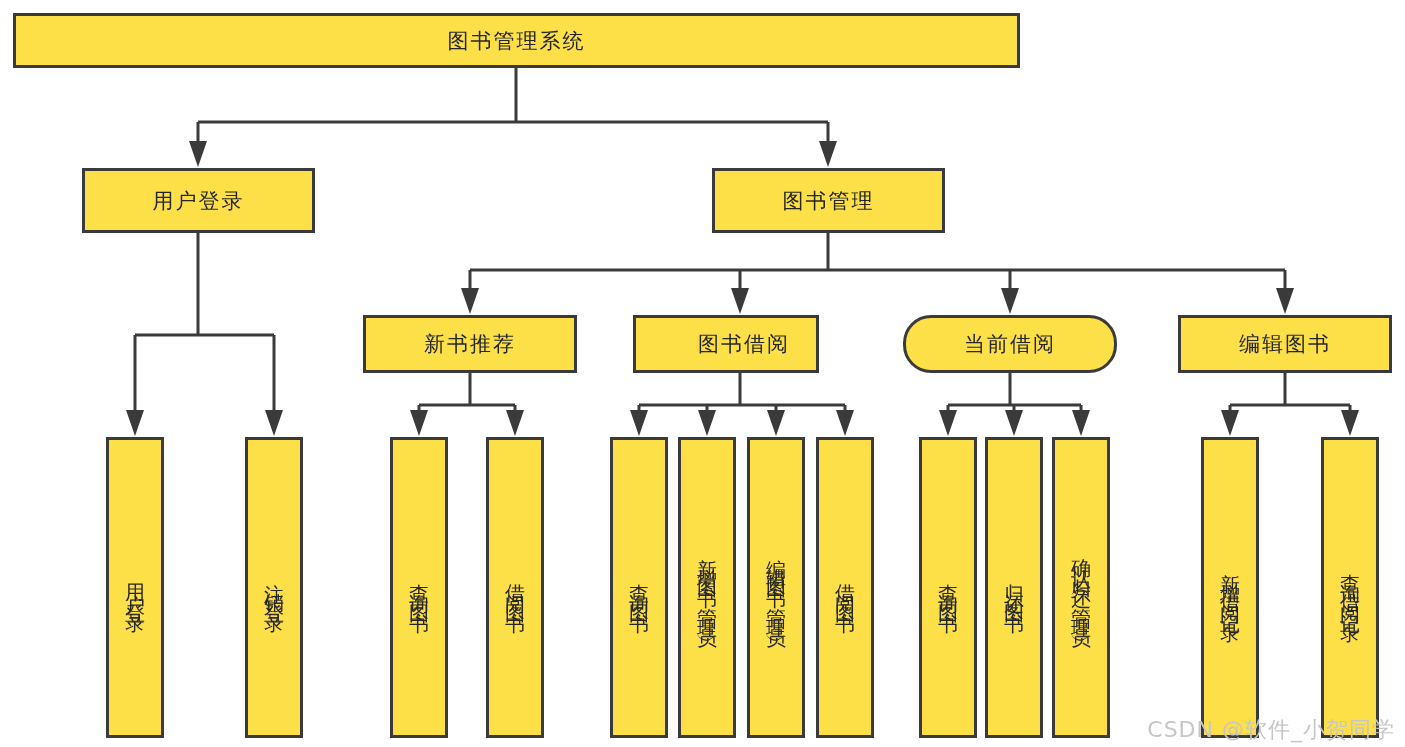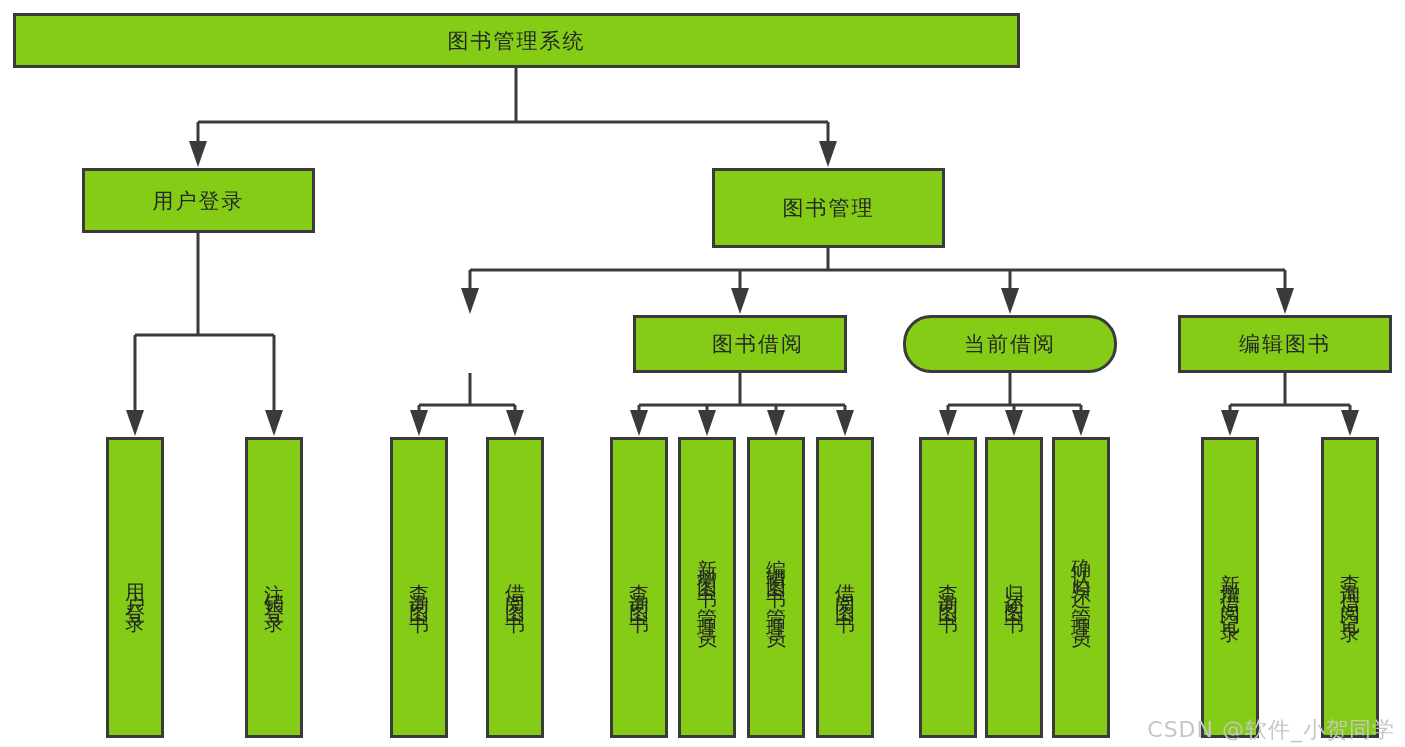--- a/index.html
+++ b/index.html
@@ -8,21 +8,21 @@
   html,body{margin:0;padding:0;background:var(--bg);}
   .canvas{
     position:relative; width:1405px; height:747px; background:var(--bg);
     font-family:"DejaVu Sans",sans-serif; overflow:hidden;
   }
   .wires{position:absolute;left:0;top:0;z-index:0;}
   .wires path{stroke:var(--line);stroke-width:3;fill:none;}
   .wires polygon{fill:var(--line);stroke:none;}
   .node{
     position:absolute; box-sizing:border-box; border:3px solid var(--border);
-    background:#84cc16; color:var(--text); display:flex; align-items:center;
+    background:#fde047; color:var(--text); display:flex; align-items:center;
     justify-content:center; z-index:1; text-align:center;
   }
   .h{font-size:21px; letter-spacing:2px;}
   .v{font-size:20px;}
   .v .label{
     writing-mode:vertical-lr; text-orientation:mixed;
     letter-spacing:10px; line-height:1.05; white-space:nowrap;
   }
   .watermark{
     position:absolute; right:10px; bottom:2px; z-index:3;
@@ -57,25 +57,28 @@
       <polygon points="1341,410 1359,410 1350,436"></polygon>
     </svg>
 
   <div class="node h" style="left:13px;top:13px;width:1007px;height:55px;">
     <span class="label">图书管理系统</span>
   </div>
 
   <div class="node h" style="left:82px;top:168px;width:233px;height:65px;">
     <span class="label">用户登录</span>
   </div>
-  <div class="node h" style="left:712px;top:168px;width:233px;height:80px;">
+  <div class="node h" style="left:712px;top:168px;width:233px;height:65px;">
     <span class="label">图书管理</span>
   </div>
 
-  <div class="node h" style="left:633px;top:315px;width:214px;height:58px;padding-left:36px;">
+  <div class="node h" style="left:363px;top:315px;width:214px;height:58px;">
+    <span class="label">新书推荐</span>
+  </div>
+  <div class="node h" style="left:633px;top:315px;width:186px;height:58px;padding-left:36px;">
     <span class="label">图书借阅</span>
   </div>
   <div class="node h" style="left:903px;top:315px;width:214px;height:58px;border-radius:28px;">
     <span class="label">当前借阅</span>
   </div>
   <div class="node h" style="left:1178px;top:315px;width:214px;height:58px;">
     <span class="label">编辑图书</span>
   </div>
 
   <div class="node v" style="left:106px;top:437px;width:58px;height:301px;">

